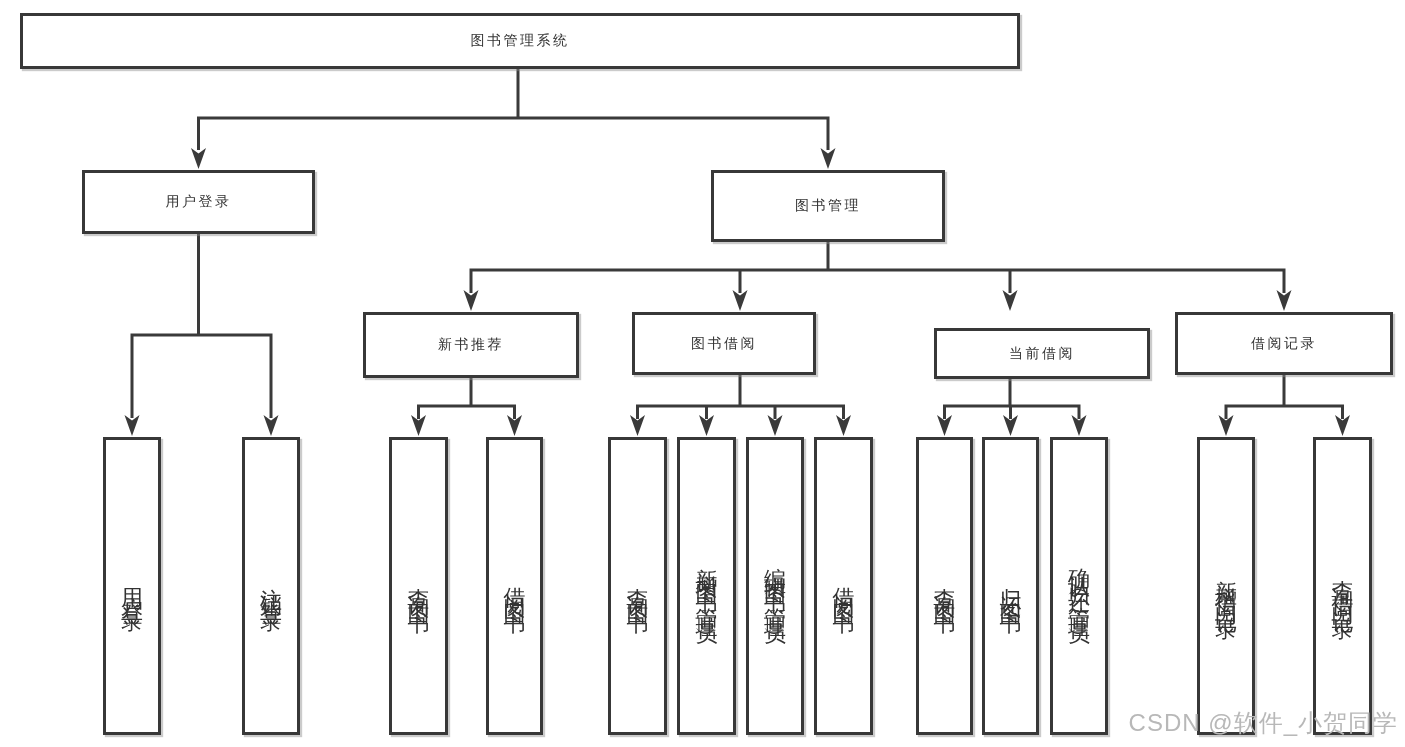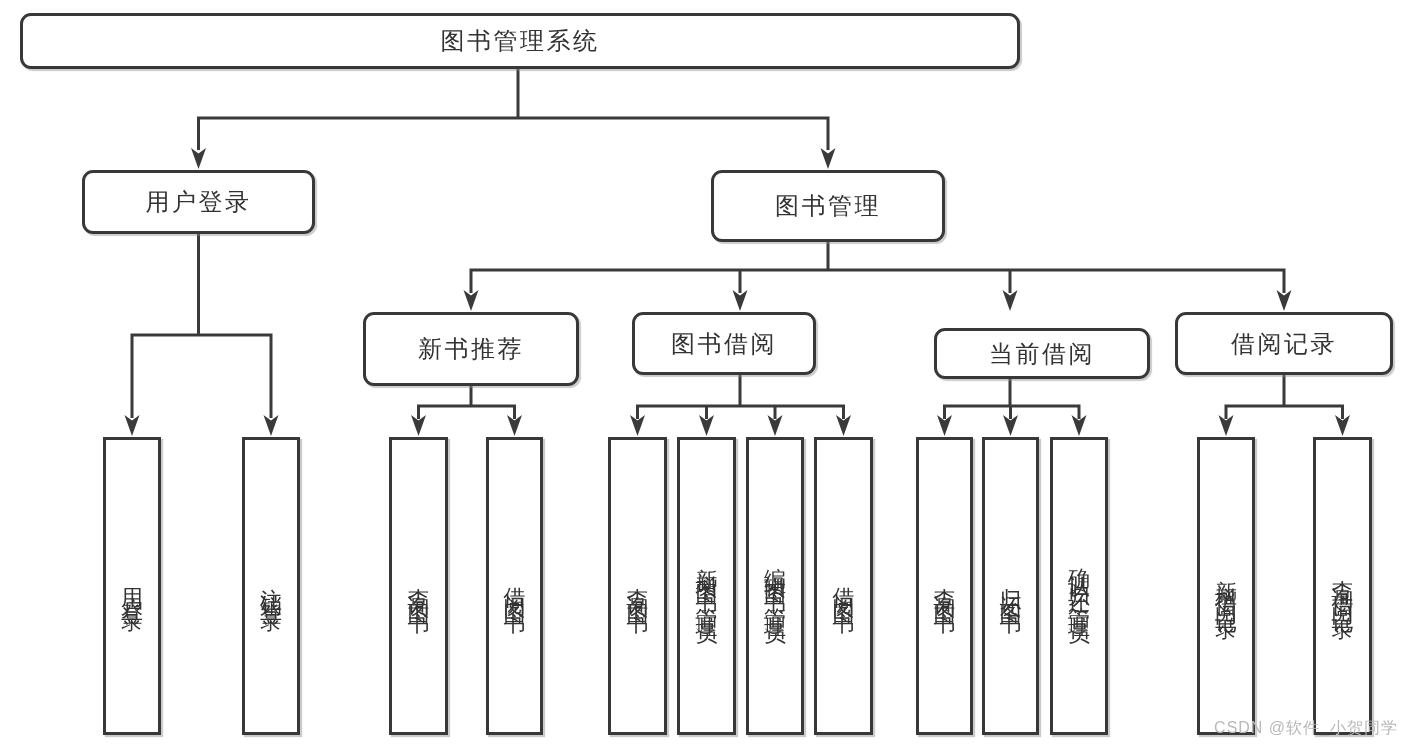--- a/index.html
+++ b/index.html
@@ -18,39 +18,38 @@
     background: #ffffff;
     border: 3px solid #383838;
     color: #333333;
     display: flex;
     align-items: center;
     justify-content: center;
     box-shadow: 2px 2px 1px rgba(140,140,140,0.45);
     z-index: 2;
   }
   .hbox {
-    font-size: 24px;
+    font-size: 14px;
     letter-spacing: 2.5px;
     white-space: nowrap;
-    border-radius: 11px;
   }
   .vbox {
     top: 437px;
     height: 298px;
     writing-mode: vertical-rl;
     text-orientation: upright;
     font-size: 22px;
     letter-spacing: 8px;
     line-height: 1;
   }
   .wm {
     position: absolute;
     right: 7px;
     bottom: 8px;
-    font-size: 16px;
+    font-size: 24px;
     color: #b8b8b8;
     letter-spacing: 1px;
     z-index: 5;
     white-space: nowrap;
   }
   .wire { stroke: #3a3a3a; stroke-width: 3; fill: none; }
   .head { fill: #3a3a3a; stroke: none; }
 </style>
 </head>
 <body>
@@ -85,21 +84,21 @@
     <polygon class="head" points="1079,436 1071.5,415 1079,420.5 1086.5,415"></polygon>
     <polygon class="head" points="1226,436 1218.5,415 1226,420.5 1233.5,415"></polygon>
     <polygon class="head" points="1342.5,436 1335,415 1342.5,420.5 1350,415"></polygon>
   </svg>
 
   <div class="node hbox" style="left:20px; top:13px; width:1000px; height:56px;">图书管理系统</div>
 
   <div class="node hbox" style="left:82px; top:170px; width:233px; height:64px;">用户登录</div>
   <div class="node hbox" style="left:711px; top:170px; width:234px; height:72px;">图书管理</div>
 
-  <div class="node hbox" style="left:363px; top:312px; width:216px; height:74px;">新书推荐</div>
+  <div class="node hbox" style="left:363px; top:312px; width:216px; height:66px;">新书推荐</div>
   <div class="node hbox" style="left:632px; top:312px; width:184px; height:63px;">图书借阅</div>
   <div class="node hbox" style="left:902px; top:328px; width:216px; height:51px;margin-left:32px;">当前借阅</div>
   <div class="node hbox" style="left:1175px; top:312px; width:218px; height:63px;">借阅记录</div>
 
   <div class="node vbox" style="left:103px; width:58px;">用户登录</div>
   <div class="node vbox" style="left:242px; width:58px;">注销登录</div>
 
   <div class="node vbox" style="left:389px; width:59px;">查询图书</div>
   <div class="node vbox" style="left:486px; width:57px;">借阅图书</div>
 

